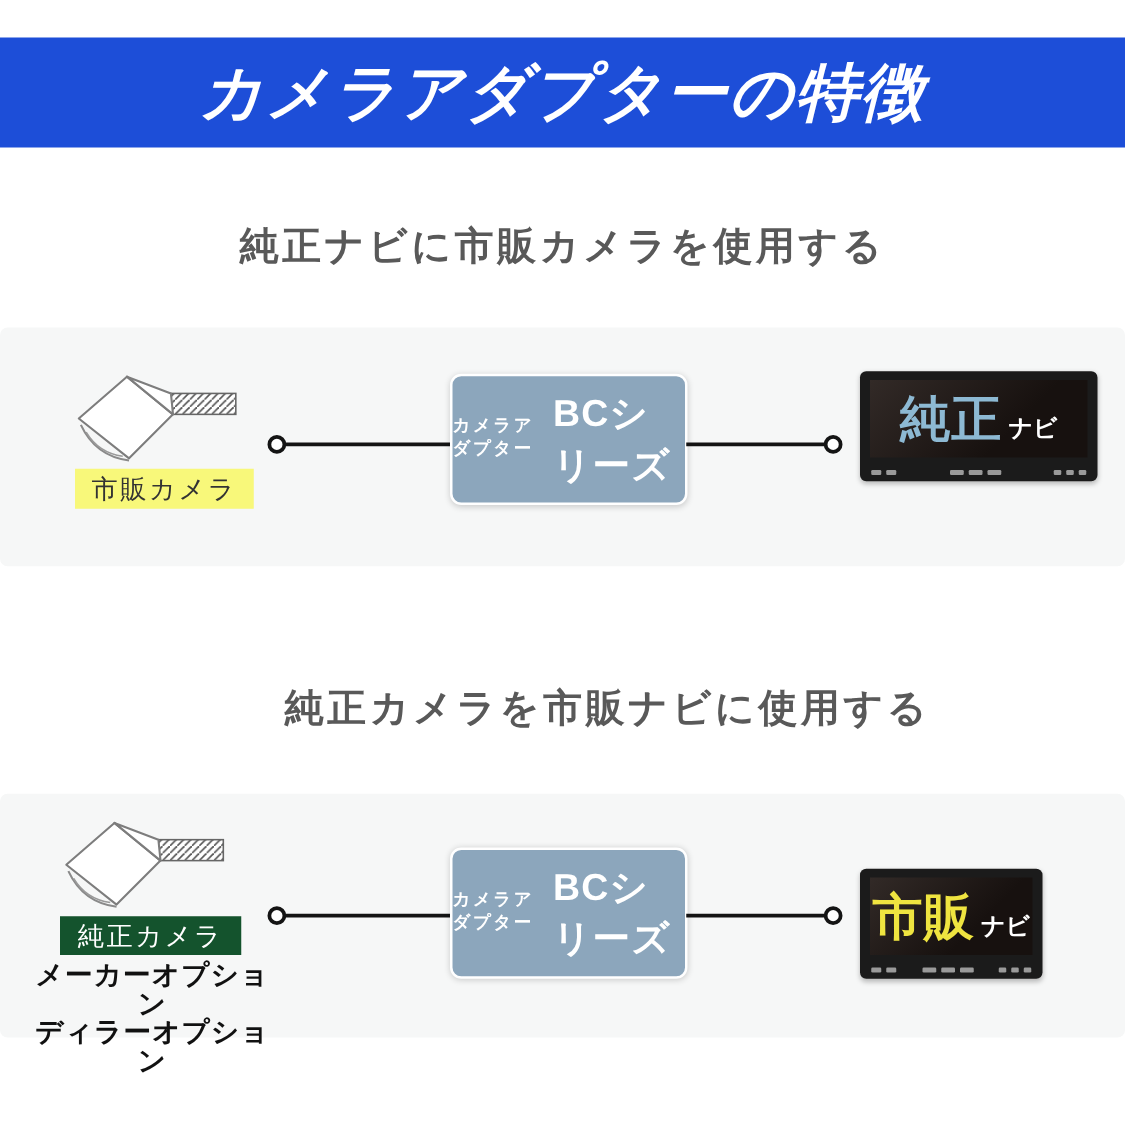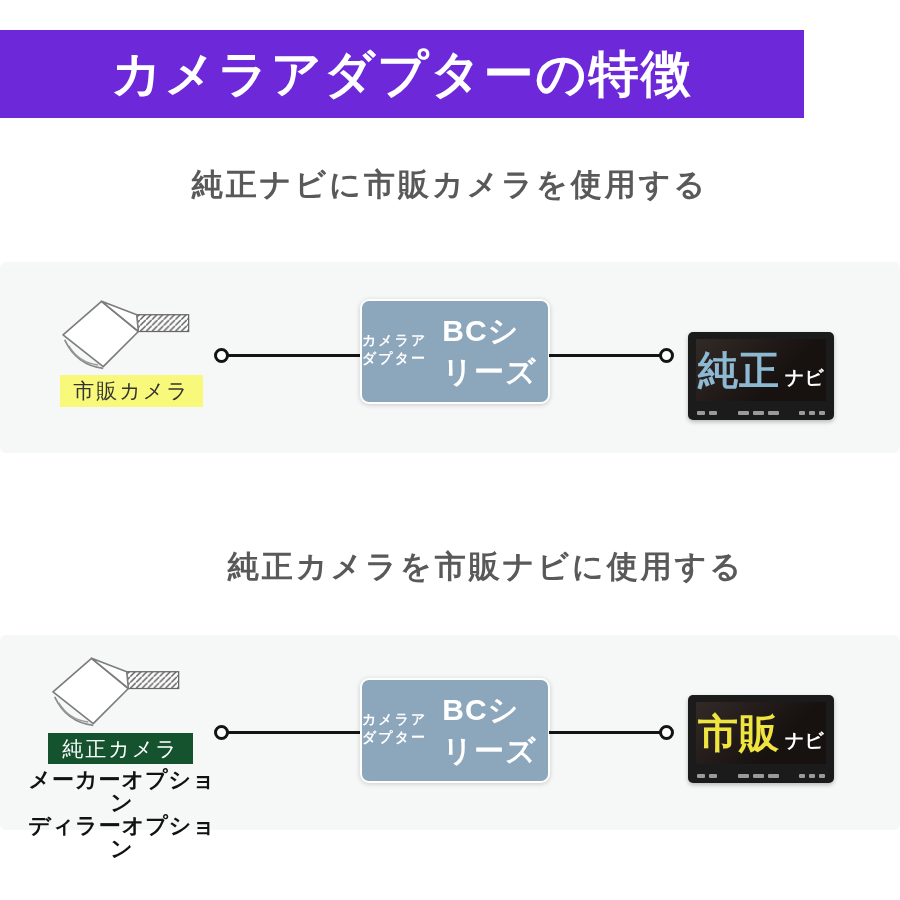--- a/index.html
+++ b/index.html
@@ -2,32 +2,32 @@
 <html><head>
 <meta charset="utf-8">
 <style>
   html,body{margin:0;padding:0;background:#fff;}
   .page{
     position:relative;width:900px;height:900px;overflow:hidden;background:#fff;
     font-family:"Liberation Sans","DejaVu Sans",sans-serif;
   }
   
   .title-band{
-    position:absolute;left:0;top:30px;width:804px;height:88px;
-    background:#6d28d9;display:flex;align-items:center;justify-content:center;
+    position:absolute;left:0;top:30px;width:900px;height:88px;
+    background:#1d4ed8;display:flex;align-items:center;justify-content:center;font-style:italic;
   }
   .title-band h1{
     margin:0;color:#fff;font-size:50px;font-weight:bold;letter-spacing:2px;
   }
   
   .section-heading{
     position:absolute;left:0;width:900px;text-align:center;margin:0;
     color:#595959;font-size:31px;font-weight:bold;letter-spacing:3px;
   }
-  .heading-1{top:164px;}
+  .heading-1{top:176px;}
   .heading-2{top:546px;padding-left:36px;}
   
   .band{
     position:absolute;left:0;width:900px;background:#f6f7f7;border-radius:6px;
   }
   .band-1{top:262px;height:191px;}
   .band-2{top:635px;height:195px;}
   
   .camera-svg{position:absolute;}
   .band-1 .camera-svg{left:58px;top:34px;width:134px;height:76px;}
@@ -72,21 +72,21 @@
   }
   .band-1 .adapter-box{top:37px;}
   .band-2 .adapter-box{top:43px;}
   .adapter-subtitle{font-size:14px;font-weight:bold;letter-spacing:2px;margin-bottom:4px;}
   .adapter-title{font-size:30px;font-weight:bold;letter-spacing:1px;}
   
   .monitor{
     position:absolute;left:688px;width:146px;height:88px;background:#1b1b1b;
     border-radius:5px;box-shadow:0 2px 4px rgba(0,0,0,.25);
   }
-  .band-1 .monitor{top:70px;}
+  .band-1 .monitor{top:35px;padding-left:44px;}
   .band-2 .monitor{top:60px;}
   .screen{
     position:absolute;left:8px;right:8px;top:7px;bottom:19px;
     background:linear-gradient(135deg,#322a27 0%,#17110f 65%);
     display:flex;align-items:center;justify-content:center;overflow:hidden;
   }
   .navi-text{display:flex;align-items:baseline;gap:5px;}
   .navi-main{font-size:40px;font-weight:bold;letter-spacing:1px;}
   .navi-main--blue{color:#8db9d3;}
   .navi-main--yellow{color:#efe440;}

